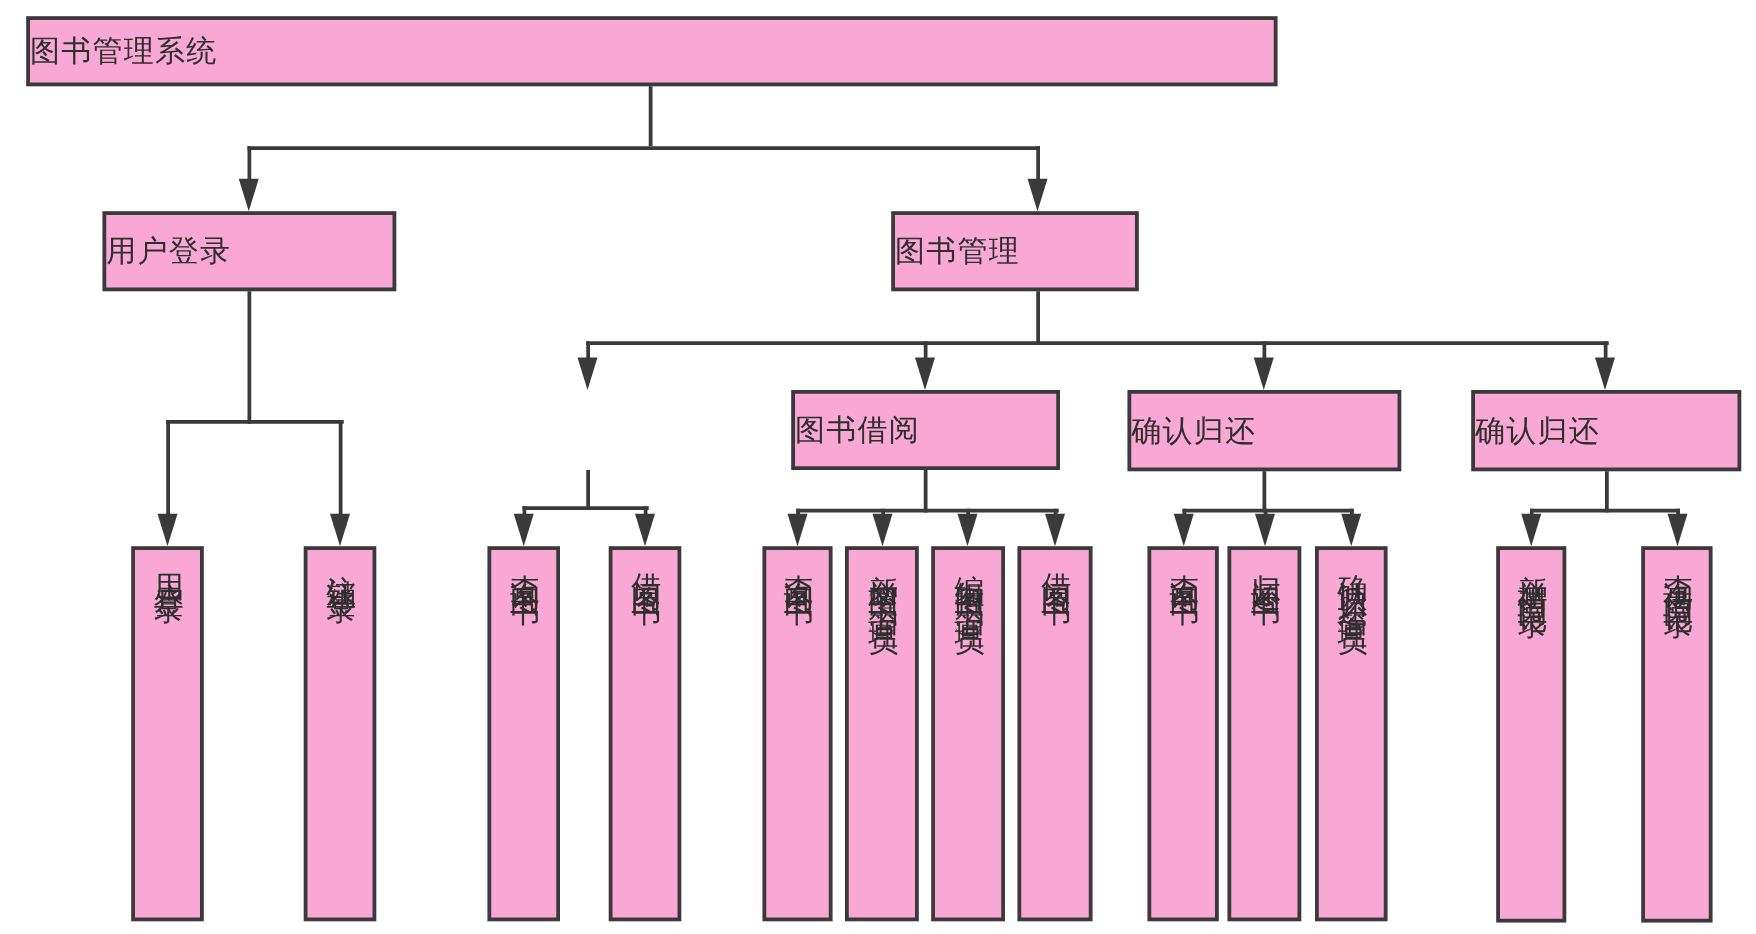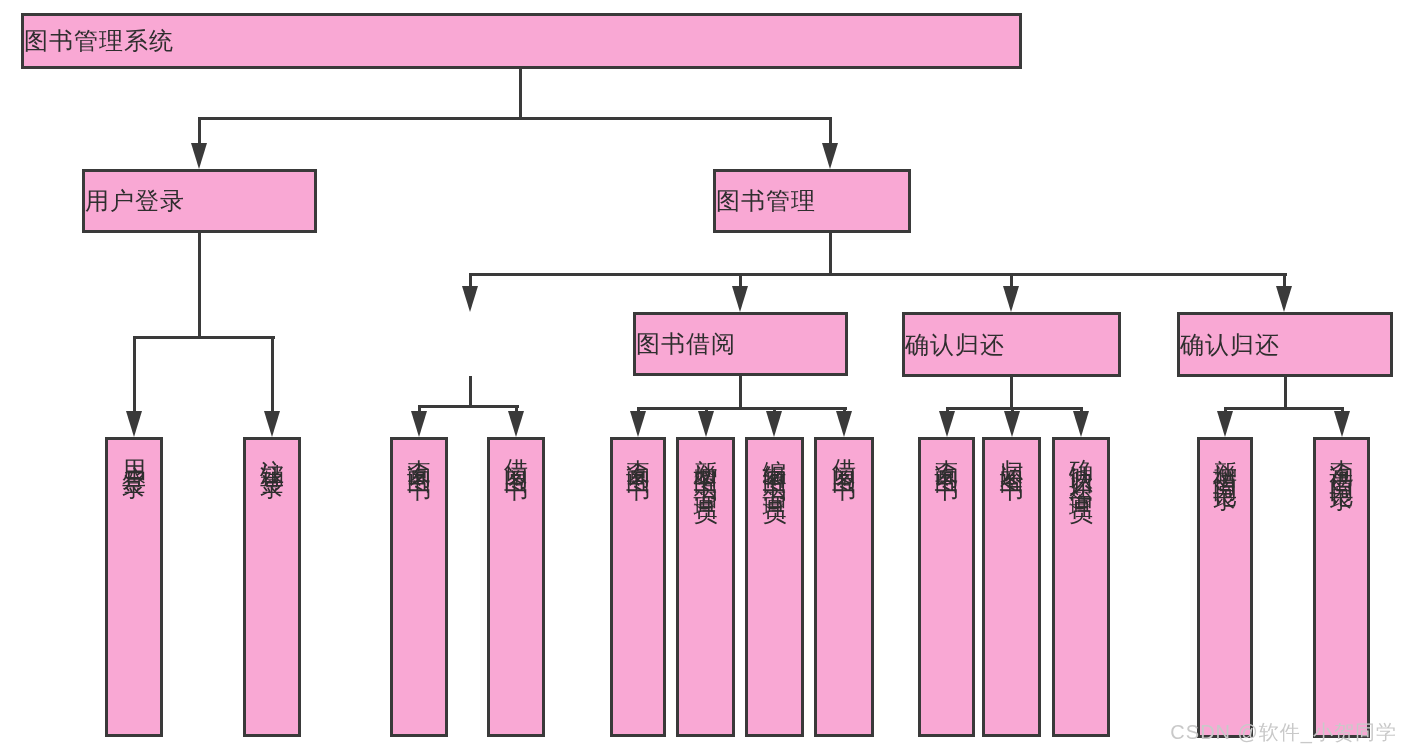--- a/index.html
+++ b/index.html
@@ -158,15 +158,14 @@
     <span>确认归还（管理员）</span>
   </div>
 
   <div class="box vbox" style="left:1197px;top:437px;width:56px;height:301px">
     <span>新增借阅记录</span>
   </div>
   <div class="box vbox" style="left:1313px;top:437px;width:57px;height:301px">
     <span>查询借阅记录</span>
   </div>
 
-  <div class="watermark" style="right:8px;top:719px">CSDN @软件_小贺同学</div>
 
 </div>
 
 </body></html>

